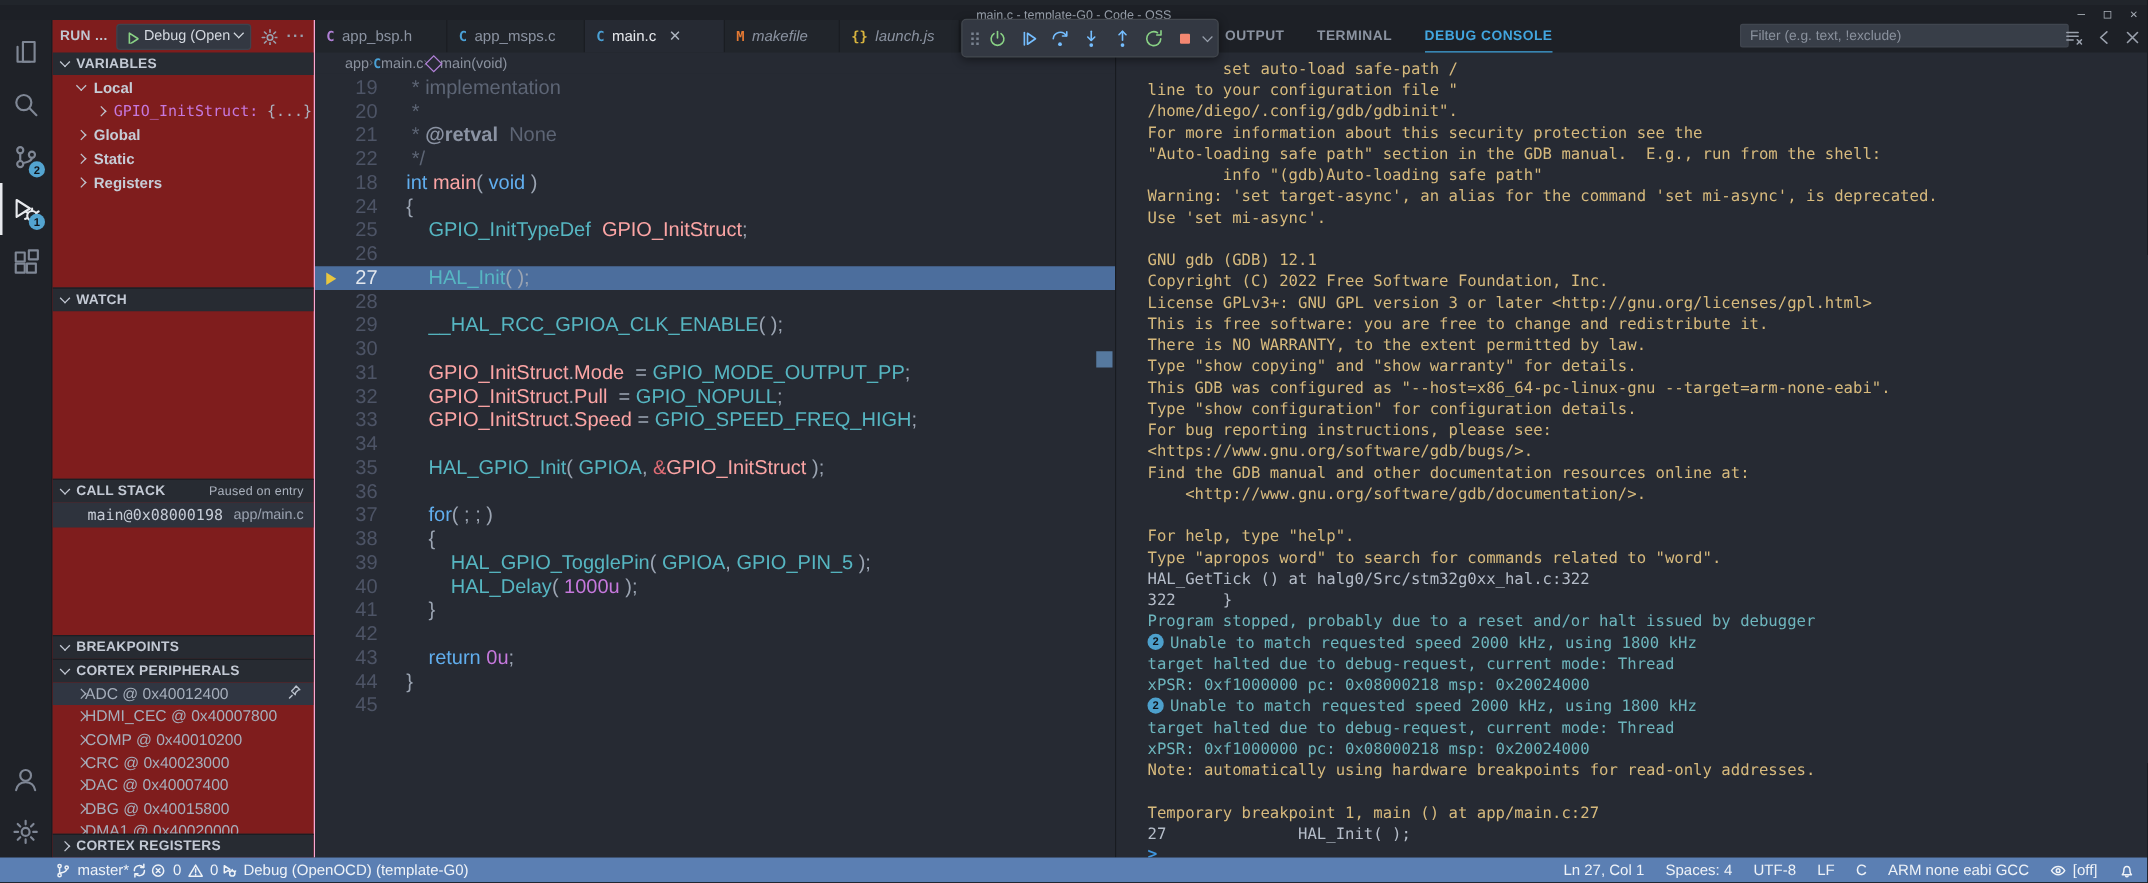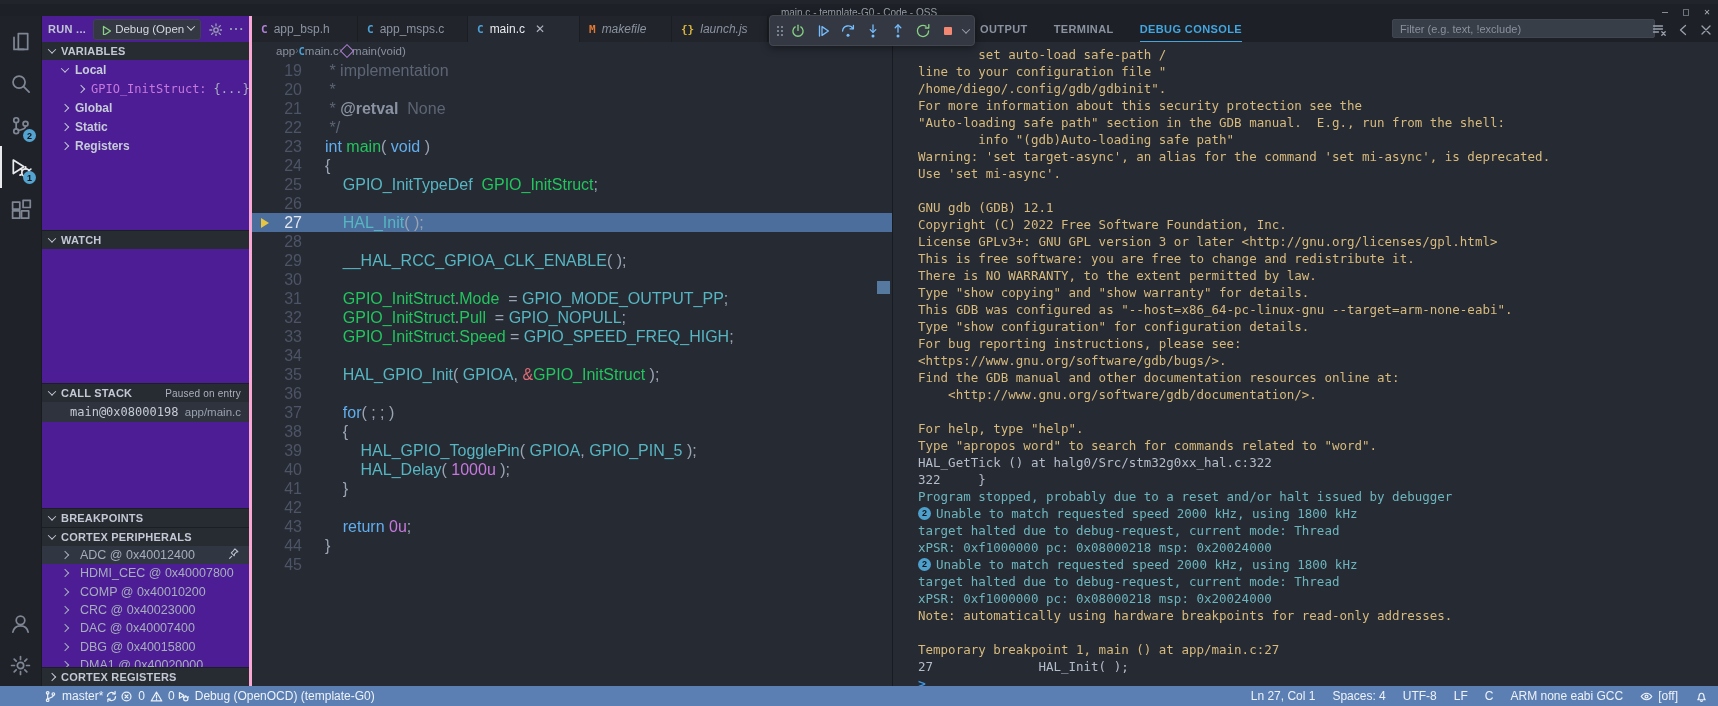--- a/index.html
+++ b/index.html
@@ -14,21 +14,21 @@
   .main{position:absolute;top:16px;left:0;width:1718px;height:670px;display:flex}
   
   .activity{width:42px;background:#1f2228;border-right:1px solid #181b20;display:flex;flex-direction:column;
             align-items:stretch;padding-top:4px;box-sizing:border-box;flex:none}
   .act-item{height:42px;display:flex;align-items:center;justify-content:center;color:#7f8795;position:relative}
   .act-item.active{color:#e8eaee;box-shadow:inset 2px 0 0 #e8eaee}
   .act-badge{position:absolute;right:5px;bottom:4px;background:#53a4d0;color:#11141a;font-size:9px;font-weight:bold;
              border-radius:50%;width:13px;height:13px;display:flex;align-items:center;justify-content:center}
   .act-spacer{flex:1}
   
-  .sidebar{width:210px;background:#4c1d95;border-right:3px solid #f9a8d4;display:flex;flex-direction:column;
+  .sidebar{width:210px;background:#7f1d1d;border-right:1px solid #f9a8d4;display:flex;flex-direction:column;
            box-sizing:border-box;flex:none;font-size:12.5px;position:relative;overflow:hidden}
   .run-header{height:26px;display:flex;align-items:center;padding:0 6px;gap:7px;flex:none}
   .run-title{font-size:11px;font-weight:bold;color:#c0c6d1;letter-spacing:.3px;white-space:nowrap}
   .run-config{display:flex;align-items:center;gap:4px;background:#333842;border:1px solid #3d434e;border-radius:3px;
               height:19px;padding:0 6px;color:#d4d9e0;font-size:11.5px;white-space:nowrap}
   .icon-btn{color:#9aa2b0;display:flex;align-items:center}
   .sec-header{height:18px;display:flex;align-items:center;gap:6px;padding-left:7px;background:#272b32;
               border-top:1px solid #1b1e23;font-size:11px;font-weight:bold;color:#c3c9d4;letter-spacing:.2px;flex:none}
   .sec-note{margin-left:auto;padding-right:8px;font-weight:normal;font-size:10px;color:#aab1bd}
   .chev{display:inline-block;width:5px;height:5px;border-right:1.4px solid currentColor;
@@ -36,21 +36,21 @@
   .chev.d{transform:rotate(45deg) translate(-1px,-1px)}
   .chev.r{transform:rotate(-45deg)}
   .side-body{overflow:hidden;flex:none}
   .tree-row{height:19px;display:flex;align-items:center;gap:7px;color:#c0c6d0;white-space:nowrap}
   .tree-row .lbl{font-weight:bold;font-size:12px;color:#c6ccd6}
   .tree-child{font-family:"DejaVu Sans Mono",monospace;font-size:12px}
   .pink{color:#c678dd}.dim{color:#aab2bf}
   .cs-row{height:20px;background:#2e333d;display:flex;align-items:center;padding:0 8px 0 28px;gap:6px}
   .cs-frame{font-family:"DejaVu Sans Mono",monospace;font-size:12px;color:#c6ccd6}
   .cs-file{margin-left:auto;font-size:11.5px;color:#9aa2b0}
-  .per-row{height:18.3px;display:flex;align-items:center;gap:12px;padding-left:20px;color:#a6aebb;font-size:12.5px}
+  .per-row{height:18.3px;display:flex;align-items:center;gap:0;padding-left:20px;color:#a6aebb;font-size:12.5px}
   .per-row.sel{background:#31384422;background:#303642}
   .per-row .pin{margin-left:auto;margin-right:8px;color:#b9c0cb}
   .creg-header{position:absolute;bottom:0;left:0;right:0}
   
   .editor-col{width:641px;display:flex;flex-direction:column;background:#262a33;border-right:1px solid #181b20;
               box-sizing:border-box;flex:none}
   .tabbar{height:26px;background:#1d2026;display:flex;flex:none}
   .tab{display:flex;align-items:center;gap:6px;padding:0 9px;background:#21252b;border-right:1px solid #1a1d22;
        font-size:12px;color:#8b93a1;box-sizing:border-box;white-space:nowrap}
   .tab.active{background:#262a33;color:#e8eaee}
@@ -64,21 +64,21 @@
   .bc-sym{width:8px;height:8px;border:1.4px solid #b180d7;transform:rotate(45deg);flex:none}
   .code{flex:1;position:relative;font-family:Liberation Sans, sans-serif;font-size:16px;padding-top:2px;overflow:hidden}
   .cl{height:19px;line-height:19px;display:flex;white-space:pre;position:relative}
   .ln{width:50px;text-align:right;color:#4d5466;flex:none}
   .ct{padding-left:23px}
   .cl.cur{background:#4c6e9d}
   .cl.cur .ln{color:#e2e7ee}
   .cur-arrow{position:absolute;left:9px;top:4.5px;width:0;height:0;border-top:5px solid transparent;
              border-bottom:5px solid transparent;border-left:8px solid #e8c63f}
   .cm{color:#5d6575}.at{color:#8b93a3;font-weight:bold}.kw{color:#61aeee}.cy{color:#56b6c2}
-  .id{color:#22c55e}.pl{color:#9ba4b2}.num{color:#c678dd}.amp{color:#e06c75}
+  .id{color:#fca5a5}.pl{color:#9ba4b2}.num{color:#c678dd}.amp{color:#e06c75}
   .ov-marker{position:absolute;right:2px;top:222px;width:13px;height:13px;background:#56799f}
   
   .panel{flex:1;display:flex;flex-direction:column;background:#262a33;min-width:0}
   .panel-header{height:26px;background:#1d2026;display:flex;align-items:center;padding-left:87px;gap:26px;
                 position:relative;flex:none}
   .ptab{font-size:11px;letter-spacing:.4px;color:#8b93a1;height:25px;display:flex;align-items:center;font-weight:bold}
   .ptab.active{color:#42a6e0;border-bottom:1px solid #42a6e0}
   .pfilter{position:absolute;right:63px;top:3px;width:263px;height:19px;background:#383e48;border:1px solid #40464f;
            border-radius:2px;color:#8a919d;font-size:11px;padding:0 7px;box-sizing:border-box;outline:none;
            font-family:"Liberation Sans",sans-serif}
@@ -325,21 +325,21 @@
         <span class="bc-sep">›</span>
         <span class="bc-sym"></span>
         <span>main(void)</span>
       </div>
       <div class="code" id="code">
         <div class="ov-marker"></div>
       <div class="cl"><span class="ln">19</span><span class="ct"><span class="cm"> * implementation</span></span></div>
           <div class="cl"><span class="ln">20</span><span class="ct"><span class="cm"> *</span></span></div>
           <div class="cl"><span class="ln">21</span><span class="ct"><span class="cm"> * </span><span class="at">@retval</span><span class="cm">  None</span></span></div>
           <div class="cl"><span class="ln">22</span><span class="ct"><span class="cm"> */</span></span></div>
-          <div class="cl"><span class="ln">23</span><span class="ct"><span class="kw">int</span><span class="pl"> </span><span class="id">main</span><span class="pl">( </span><span class="kw">void</span><span class="pl"> )</span></span></div>
+          <div class="cl"><span class="ln">18</span><span class="ct"><span class="kw">int</span><span class="pl"> </span><span class="id">main</span><span class="pl">( </span><span class="kw">void</span><span class="pl"> )</span></span></div>
           <div class="cl"><span class="ln">24</span><span class="ct"><span class="pl">{</span></span></div>
           <div class="cl"><span class="ln">25</span><span class="ct"><span class="pl">    </span><span class="cy">GPIO_InitTypeDef</span><span class="pl">  </span><span class="id">GPIO_InitStruct</span><span class="pl">;</span></span></div>
           <div class="cl"><span class="ln">26</span><span class="ct"></span></div>
           <div class="cl cur"><span class="cur-arrow"></span><span class="ln">27</span><span class="ct"><span class="pl">    </span><span class="cy">HAL_Init</span><span class="pl">( );</span></span></div>
           <div class="cl"><span class="ln">28</span><span class="ct"></span></div>
           <div class="cl"><span class="ln">29</span><span class="ct"><span class="pl">    </span><span class="cy">__HAL_RCC_GPIOA_CLK_ENABLE</span><span class="pl">( );</span></span></div>
           <div class="cl"><span class="ln">30</span><span class="ct"></span></div>
           <div class="cl"><span class="ln">31</span><span class="ct"><span class="pl">    </span><span class="id">GPIO_InitStruct</span><span class="pl">.</span><span class="id">Mode</span><span class="pl">  = </span><span class="cy">GPIO_MODE_OUTPUT_PP</span><span class="pl">;</span></span></div>
           <div class="cl"><span class="ln">32</span><span class="ct"><span class="pl">    </span><span class="id">GPIO_InitStruct</span><span class="pl">.</span><span class="id">Pull</span><span class="pl">  = </span><span class="cy">GPIO_NOPULL</span><span class="pl">;</span></span></div>
           <div class="cl"><span class="ln">33</span><span class="ct"><span class="pl">    </span><span class="id">GPIO_InitStruct</span><span class="pl">.</span><span class="id">Speed</span><span class="pl"> = </span><span class="cy">GPIO_SPEED_FREQ_HIGH</span><span class="pl">;</span></span></div>

